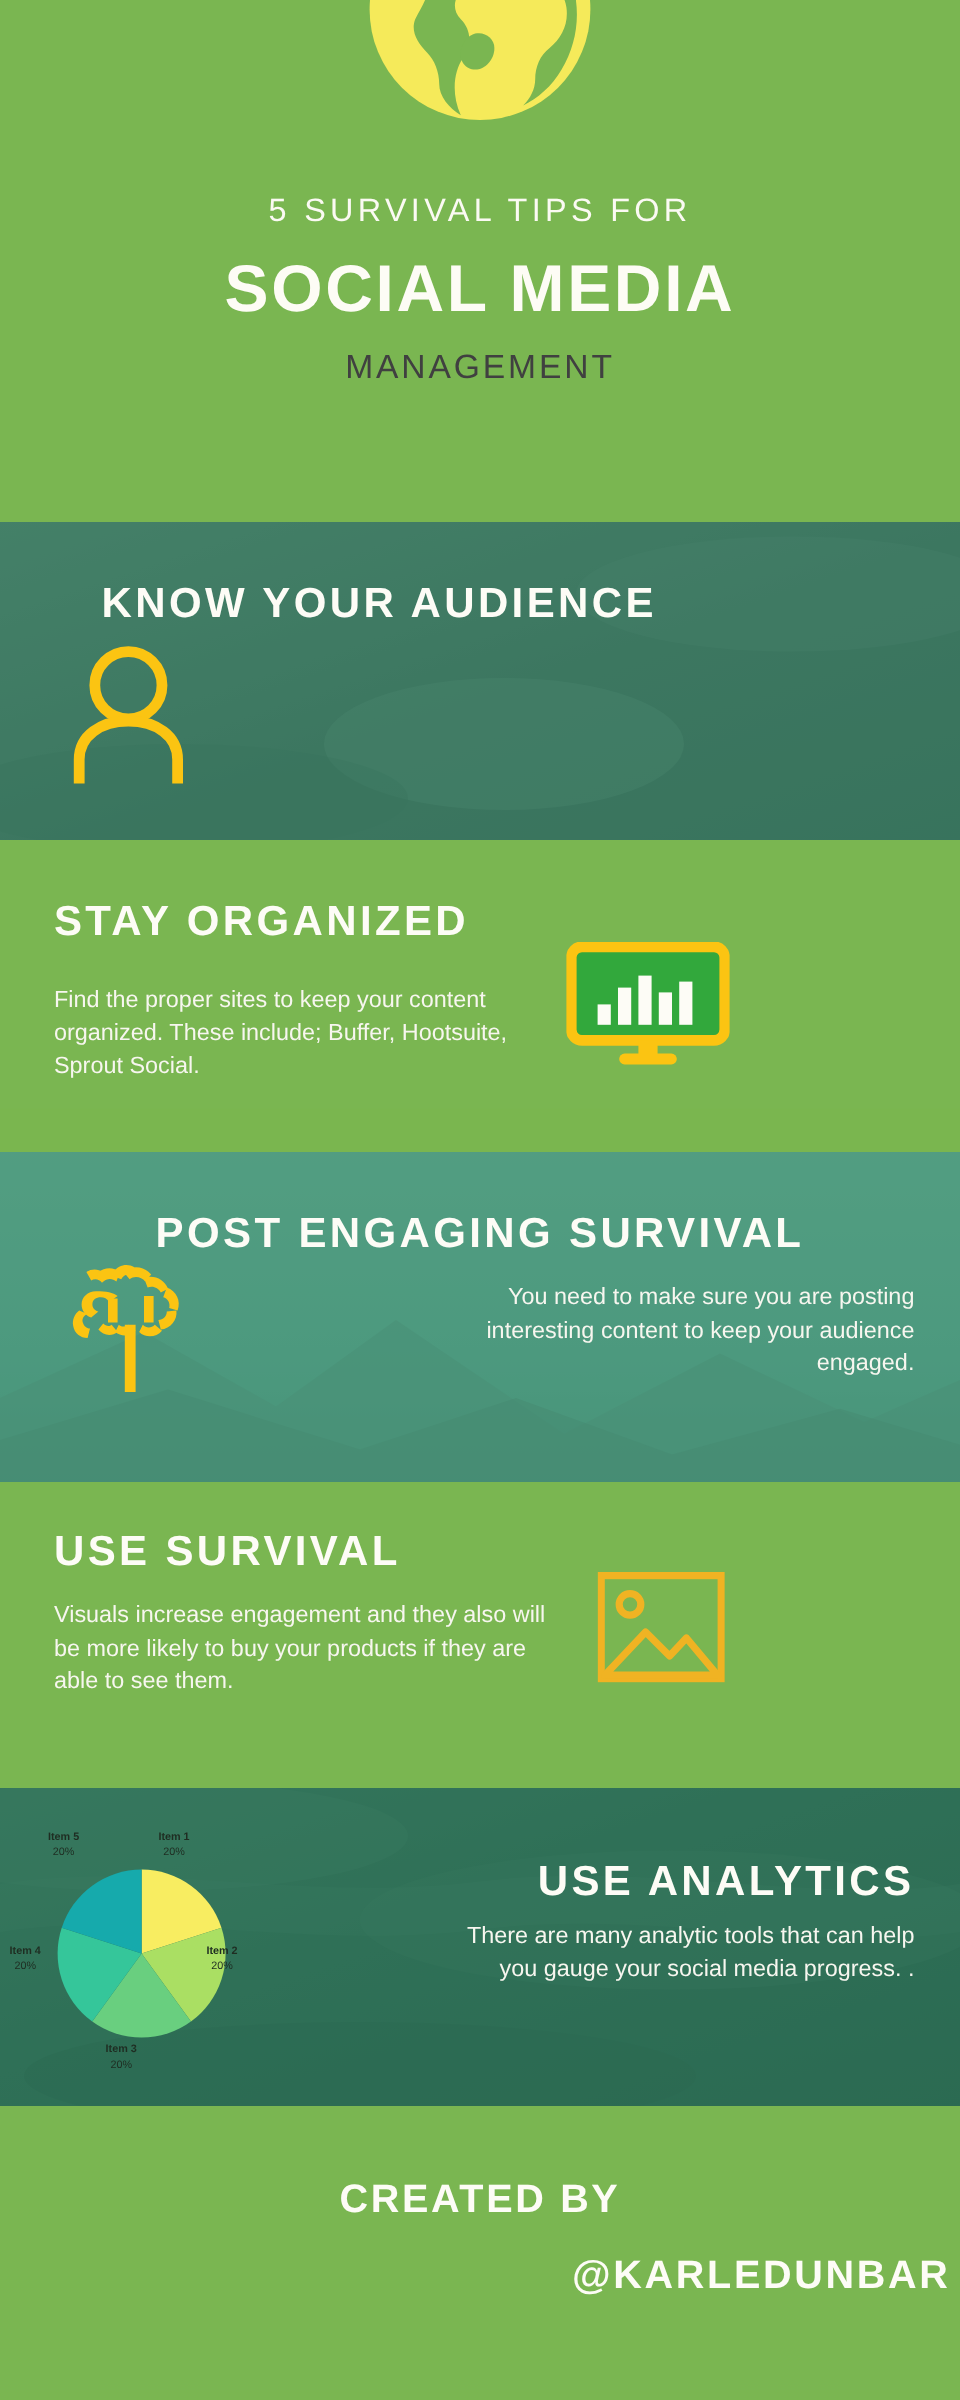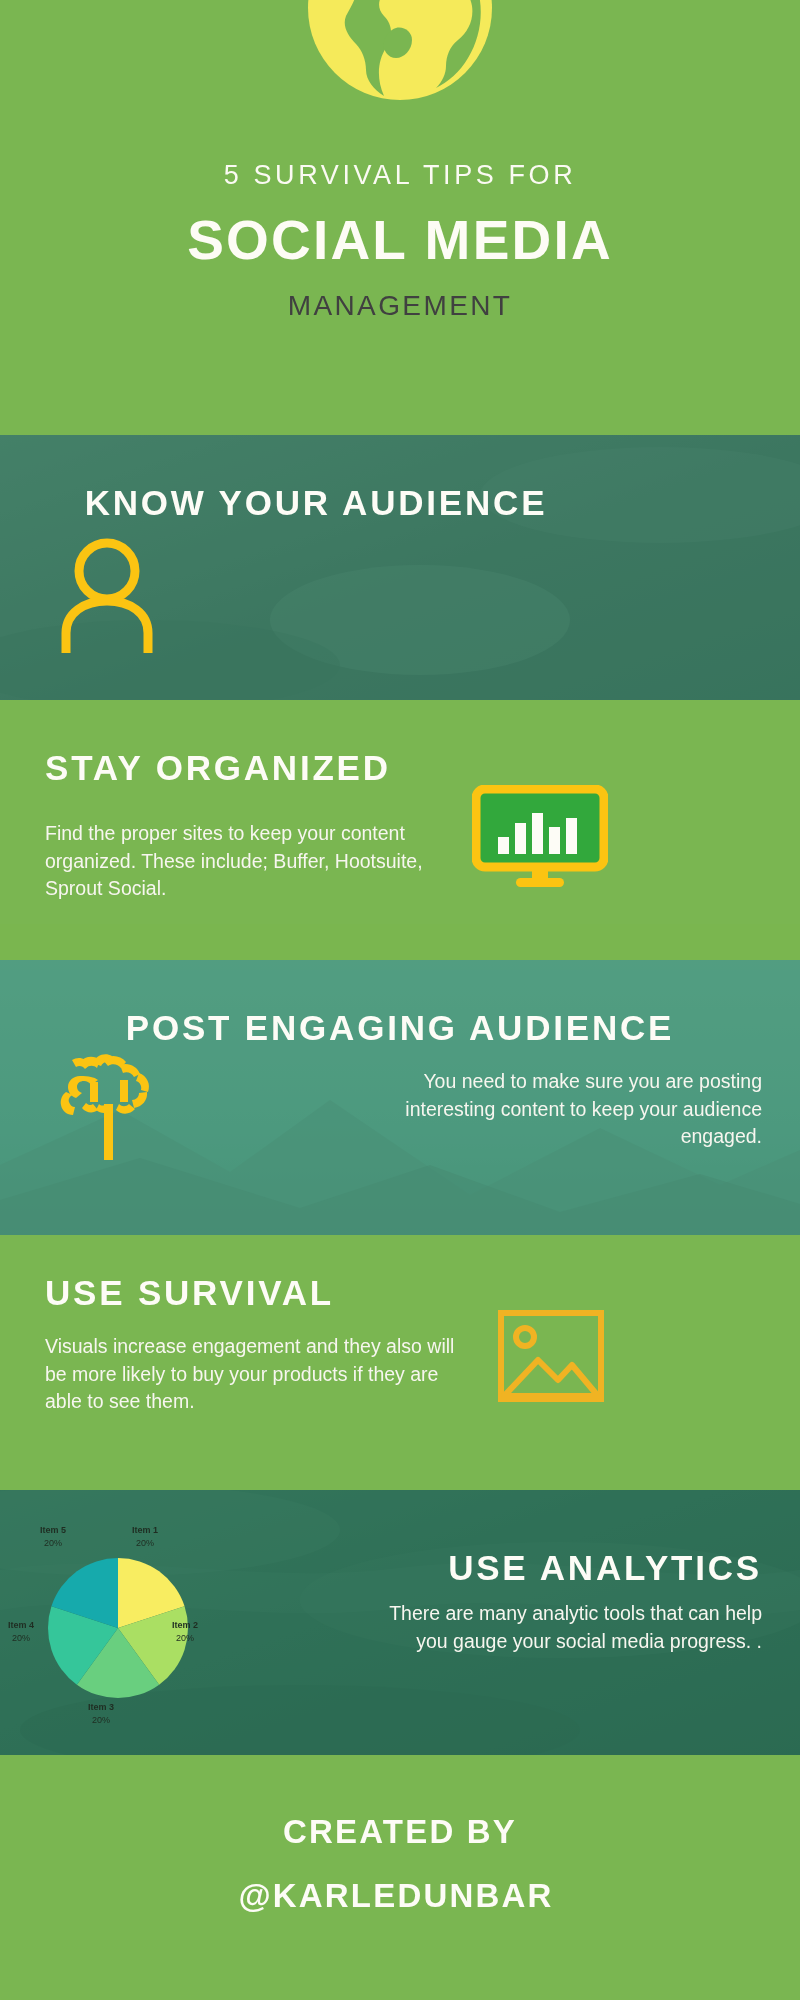--- a/index.html
+++ b/index.html
@@ -113,21 +113,21 @@
   #sec5 .sec-body{top:110px;right:38px;width:400px;}
   #sec5 .pie-wrap{position:absolute;left:6px;top:16px;width:250px;height:232px;}
 
   
   #footer{top:1755px;height:245px;background:#7ab651;}
   .footer-line1{
     position:absolute;left:0;top:58px;width:800px;text-align:center;
     color:#fdfcf6;font-weight:700;font-size:33px;letter-spacing:2.2px;
   }
   .footer-line2{
-    position:absolute;left:0;top:122px;width:792px;text-align:center;
+    position:absolute;left:0;top:122px;width:792px;text-align:right;
     color:#fdfcf6;font-weight:700;font-size:33px;letter-spacing:2.2px;
   }
 
   
   .pie-svg{position:absolute;left:0;top:0;}
   .pie-label{
     position:absolute;
     color:#1f2d22;
     font-size:9px;
     font-weight:700;
@@ -220,21 +220,21 @@
           <stop offset="0%" stop-color="#57a287"></stop>
           <stop offset="60%" stop-color="#4a9880"></stop>
           <stop offset="100%" stop-color="#3d8a73"></stop>
         </linearGradient>
       </defs>
       <rect width="800" height="275" fill="url(#g3)"></rect>
       <path d="M0 275 L0 205 L120 150 L230 212 L330 140 L470 235 L600 168 L720 225 L800 190 L800 275 Z" fill="#417f6c" opacity=".55"></path>
       <path d="M0 275 L0 240 L140 198 L300 248 L430 205 L560 252 L700 214 L800 244 L800 275 Z" fill="#376f5e" opacity=".5"></path>
     </svg>
     <div class="sec-inner">
-      <div class="sec-title">POST ENGAGING AUDIENCE</div>
+      <div class="sec-title">POST ENGAGING SURVIVAL</div>
       <div class="sec-body align-right">You need to make sure you are posting interesting content to keep your audience engaged.</div>
       <div class="icon-tree">
         <svg width="96" height="108" viewBox="0 0 96 108" aria-hidden="true">
           <g fill="#fbc412">
             <path d="M44 52 h9 v56 h-9 z"></path>
             <path d="M20 24 c-7 0 -12 5 -12 11 c0 5 3 9 8 11 l6 -5 c-3 -1 -5 -3 -5 -6
                      c0 -4 3 -6 7 -6 c3 0 5 1 7 4 l7 -5 c-4 -3 -9 -4 -18 -4 Z"></path>
             <path d="M6 40 c-4 3 -6 8 -5 13 c1 6 6 10 12 10 l2 -8 c-3 0 -5 -2 -6 -5
                      c-1 -3 1 -6 4 -7 Z"></path>
             <path d="M30 12 c-4 -6 -12 -8 -18 -4 l4 7 c3 -2 7 -1 9 2 Z"></path>

